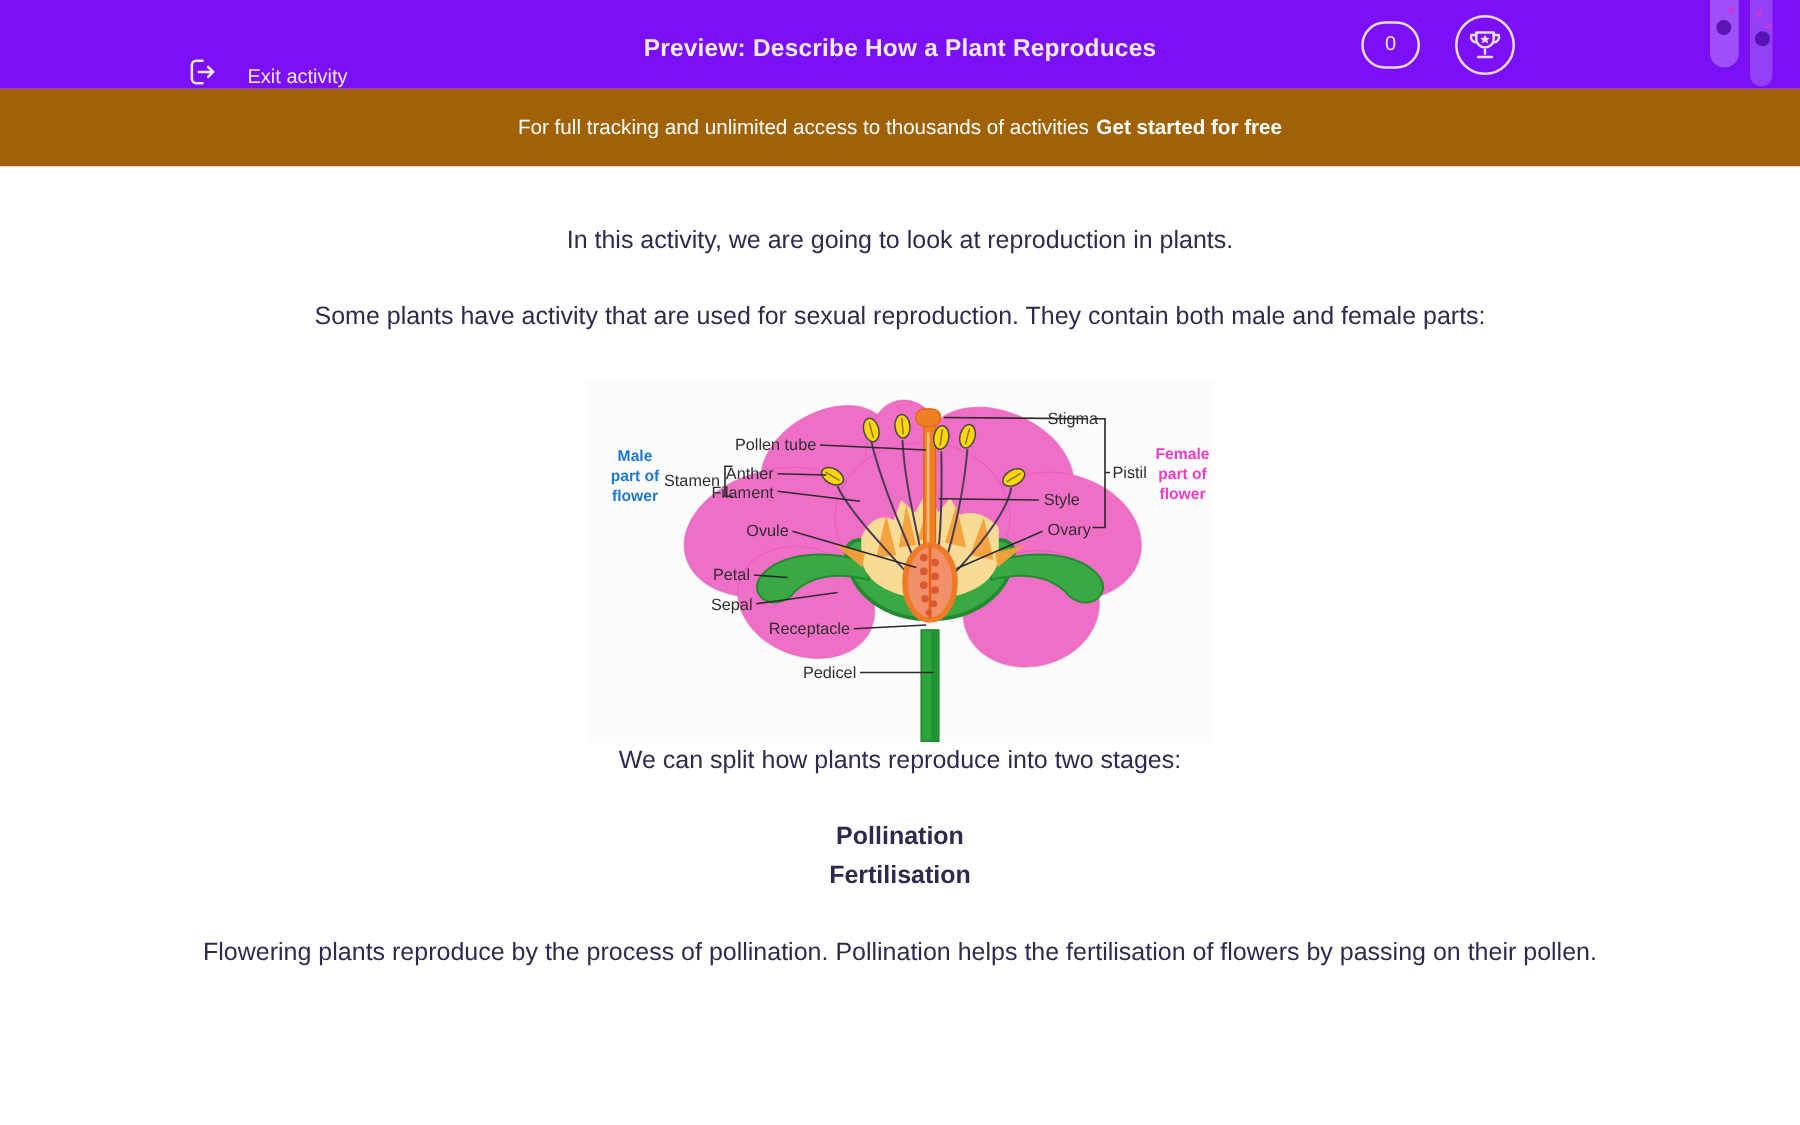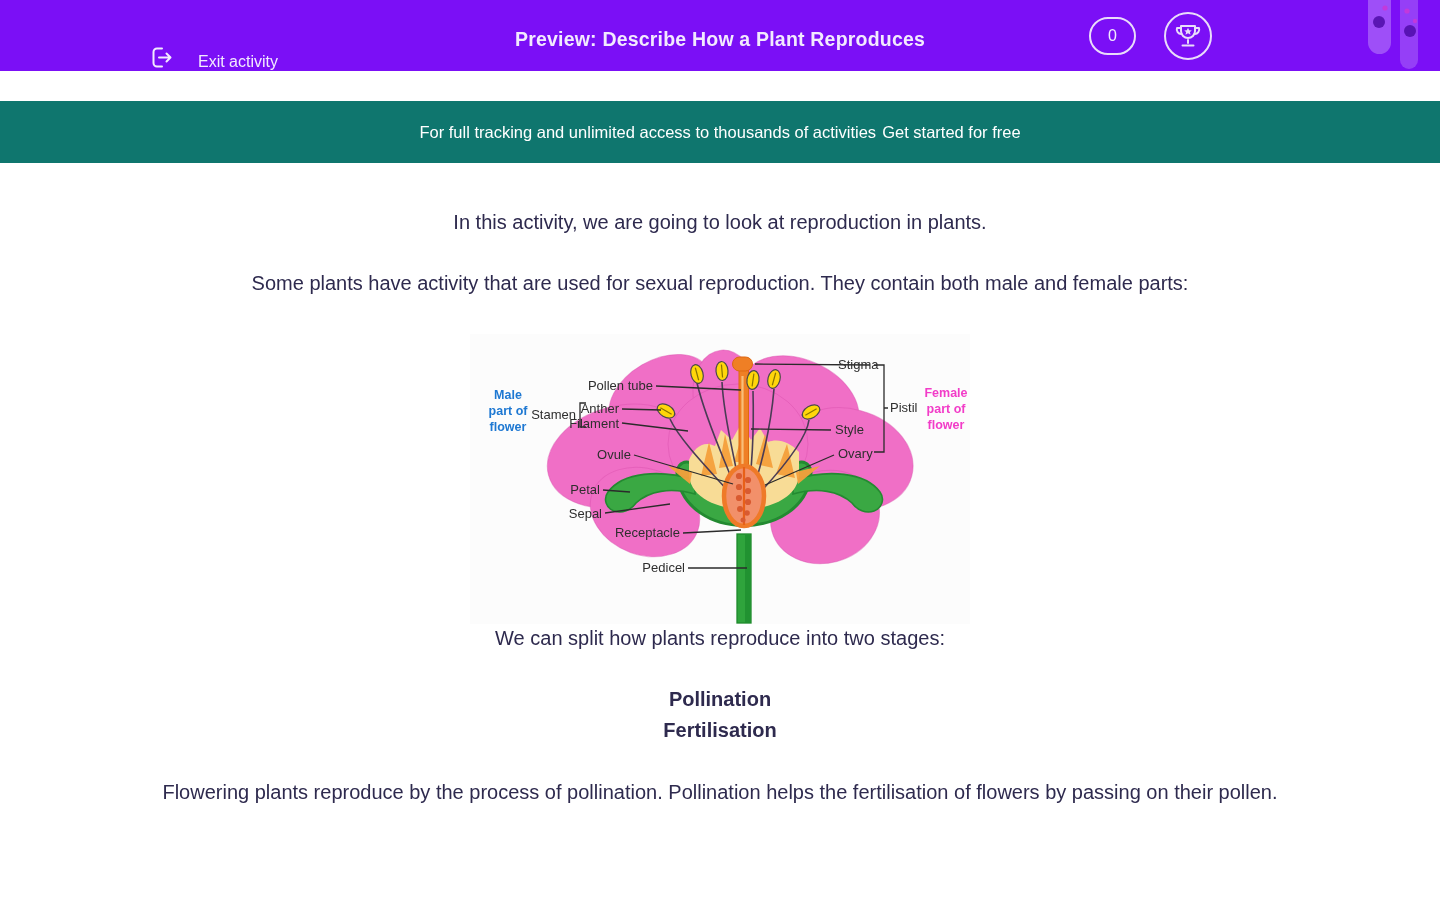--- a/index.html
+++ b/index.html
@@ -15,23 +15,23 @@
     color:#f2eafe; font-size:19.5px; font-weight:bold; letter-spacing:.2px; }
   .score-pill { position:absolute; left:1089px; top:17px; width:47px; height:38px;
     border:2px solid #e9dcfa; border-radius:19px; display:flex; align-items:center;
     justify-content:center; color:#f2eafe; font-size:16px; }
   .trophy-wrap { position:absolute; left:1164px; top:12px; width:48px; height:48px;
     border:2px solid #e9dcfa; border-radius:50%; display:flex; align-items:center;
     justify-content:center; cursor:pointer; background:none; }
   .tubes { position:absolute; right:12px; top:0; }
 
   
-  .banner { width:1440px; height:62px; background:#0f766e; display:flex;
-    align-items:center; justify-content:center; color:#ffffff; font-size:16.5px;margin-top:30px; }
-  .banner .cta { font-weight:normal; margin-left:6px; cursor:pointer; color:#ffffff; text-decoration:none; }
+  .banner { width:1440px; height:62px; background:#a16207; display:flex;
+    align-items:center; justify-content:center; color:#ffffff; font-size:16.5px; }
+  .banner .cta { font-weight:bold; margin-left:6px; cursor:pointer; color:#ffffff; text-decoration:none; }
 
   
   .main { width:1150px; margin:0 auto; text-align:center; }
   .intro { margin-top:45px; font-size:20px; line-height:29px; }
   .para2 { margin-top:31px; font-size:20px; line-height:31px; }
   .figure { width:500px; height:290px; margin:35px auto 0; background:#fcfcfc; }
   .stages-intro { font-size:20px; line-height:29px; }
   .stages { margin-top:31px; font-size:20px; line-height:31px; font-weight:bold; }
   .final-para { margin-top:31px; font-size:20px; line-height:31px; }
   .b { font-weight:normal; }

